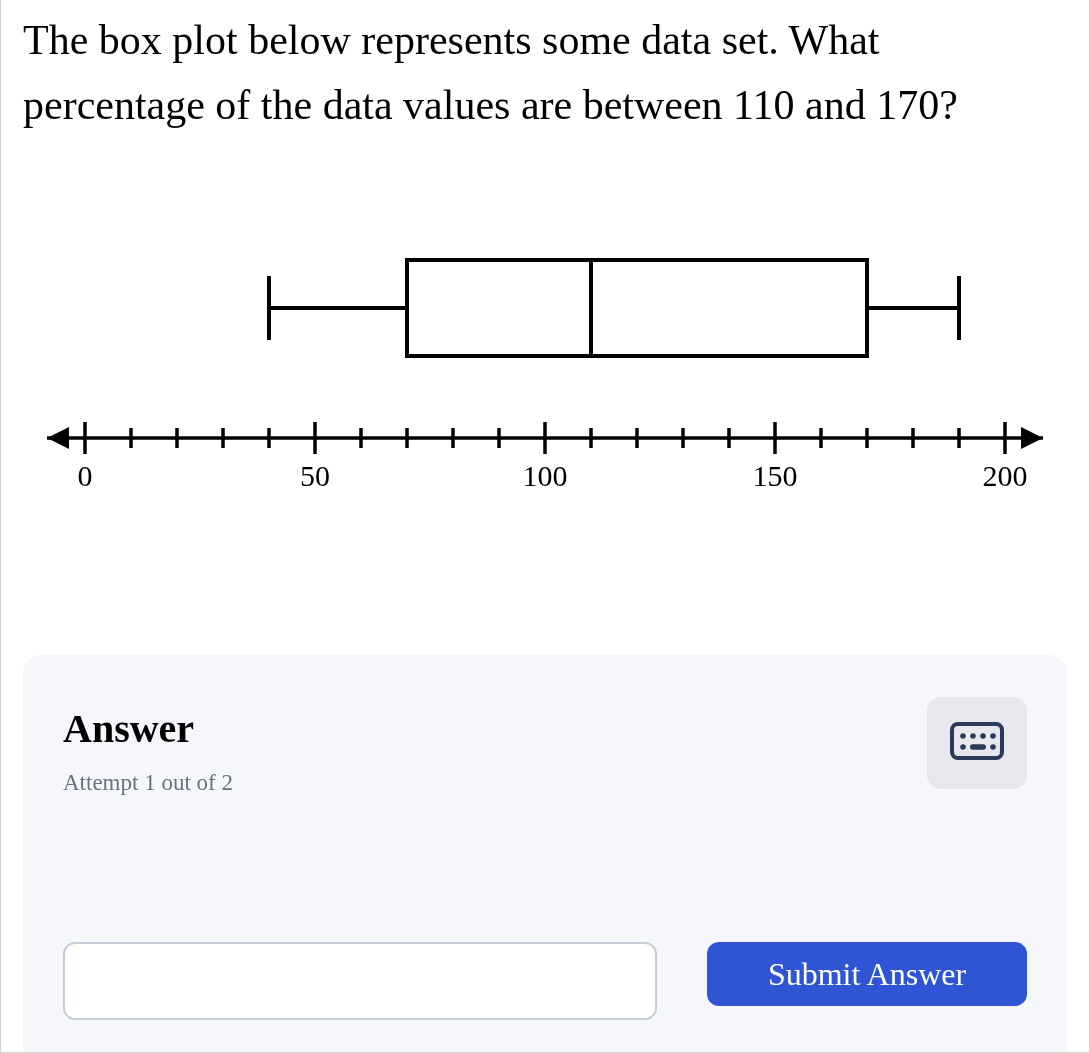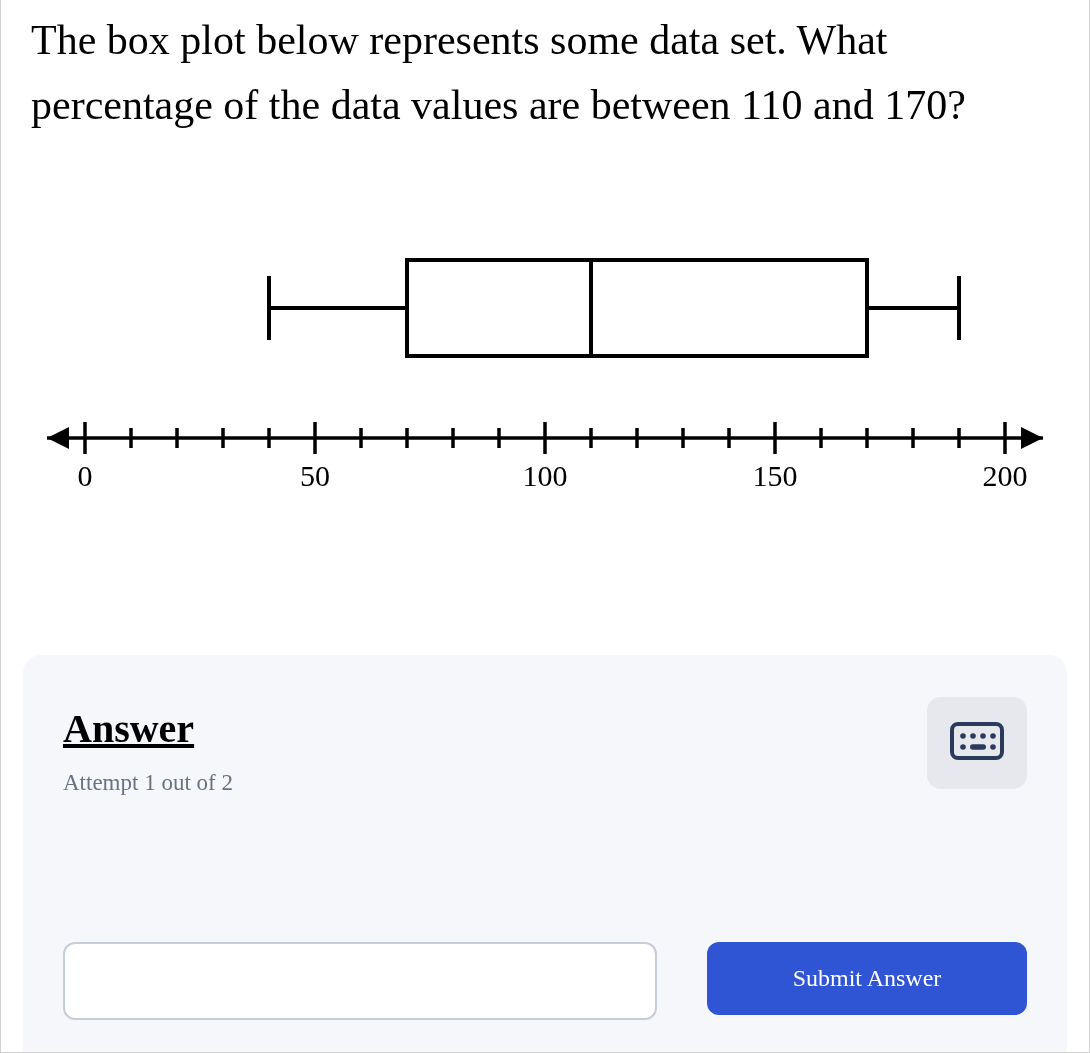--- a/index.html
+++ b/index.html
@@ -15,21 +15,20 @@
     box-sizing: border-box;
     border: 1px solid #d0d0d0;
     border-top: none;
     position: relative;
     padding: 0;
   }
   .question {
     font-size: 42px;
     line-height: 1.55;
     padding: 8px 22px 0 22px;
-    margin-left: 8px;
   }
   .plot-area {
     position: relative;
     width: 1060px;
     height: 360px;
     margin: 40px auto 0 auto;
   }
   .plot-area svg {
     display: block;
   }
@@ -47,21 +46,20 @@
     top: 655px;
     background: #f5f7fb;
     border-radius: 18px 18px 0 0;
     padding: 40px 40px 30px 40px;
     box-sizing: border-box;
   }
   .answer-title {
     font-size: 40px;
     font-weight: bold;
     margin: 10px 0 18px 0;
-    text-decoration: underline;
   }
   .attempt {
     font-size: 23px;
     color: #6a7280;
     margin-bottom: 70px;
   }
   .kb-btn {
     position: absolute;
     top: 42px;
     right: 40px;
@@ -89,24 +87,24 @@
     border: 2px solid #c7cdd7;
     border-radius: 12px;
     background: #fff;
     font-size: 30px;
     padding: 0 20px;
     font-family: Georgia, "Times New Roman", serif;
     box-sizing: border-box;
   }
   .submit-btn {
     width: 320px;
-    height: 73px;
+    height: 64px;
     background: #2f55d4;
     color: #fff;
-    font-size: 24px;
+    font-size: 32px;
     font-family: Georgia, "Times New Roman", serif;
     border: none;
     border-radius: 12px;
     cursor: pointer;
   }
 </style>
 </head>
 <body>
 
 <div class="page">

